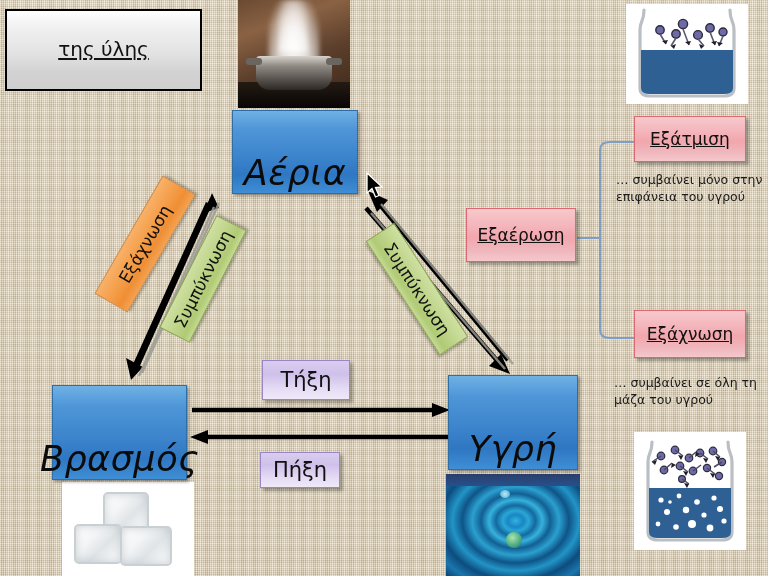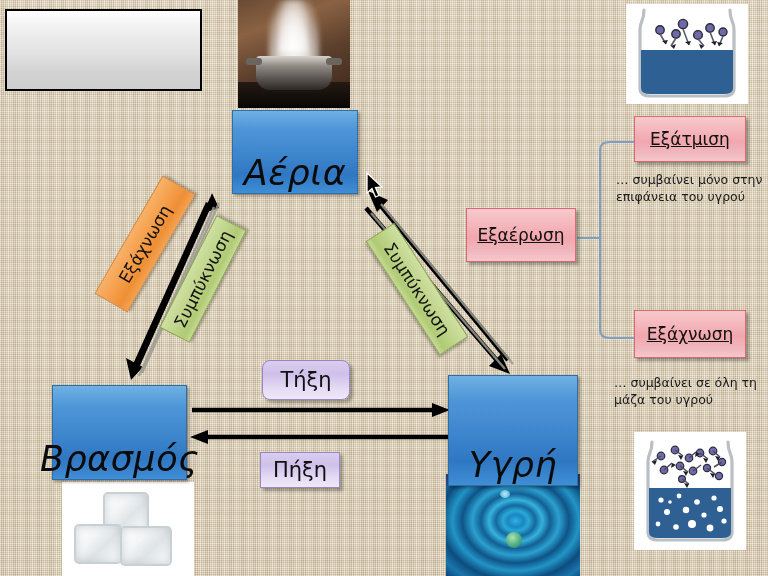--- a/index.html
+++ b/index.html
@@ -82,21 +82,21 @@
     position: absolute; border: 1px solid #2f6ea5;
     background: linear-gradient(180deg,#6fb1e4 0%, #4f96d8 22%, #3e86cd 52%, #2f77c2 78%, #3f8ed6 100%);
     box-shadow: 2px 2px 3px rgba(0,0,0,.35);
     display:flex; align-items:flex-end; justify-content:center;
     color:#0b0b0b;
     font-style:italic;
   }
   .state-box span { font-size: 35px; letter-spacing: .5px; }
   #box-gas    { left: 232px; top: 110px; width: 126px; height: 84px; }
   #box-solid  { left: 52px;  top: 385px; width: 135px; height: 95px; }
-  #box-liquid { left: 448px; top: 375px; width: 130px; height: 111px; }
+  #box-liquid { left: 448px; top: 375px; width: 130px; height: 95px; }
 
   
   .pink-box {
     position:absolute; border: 1px solid #d96a72;
     background: linear-gradient(180deg,#f7c9cc 0%, #f4b7bd 30%, #f2a6ad 55%, #efb7bd 80%, #f5c7cb 100%);
     box-shadow: 3px 3px 3px rgba(0,0,0,.3);
     display:flex; align-items:center; justify-content:center; color:#111;
   }
   .pink-box span { font-size: 17px; text-decoration: underline; }
   #box-vaporization { left: 466px; top: 208px; width: 110px; height: 54px; }
@@ -104,21 +104,21 @@
   #box-boiling      { left: 634px; top: 310px; width: 112px; height: 48px; }
 
   
   .purple-box {
     position:absolute; border: 1px solid #9a86c4;
     background: linear-gradient(180deg,#d9cdef 0%, #cfc0ea 35%, #e6ddf5 75%, #efe9f8 100%);
     box-shadow: 3px 3px 3px rgba(0,0,0,.28);
     display:flex; align-items:center; justify-content:center; color:#111;
   }
   .purple-box span { font-size: 21px; }
-  #box-melting  { left: 262px; top: 360px; width: 88px; height: 40px; border-radius: 8px; }
+  #box-melting  { left: 262px; top: 360px; width: 88px; height: 40px; }
   #box-freezing { left: 260px; top: 452px; width: 80px; height: 36px; }
 
   
   .rot-box {
     position:absolute; display:flex; align-items:center; justify-content:center;
     box-shadow: 2px 2px 3px rgba(0,0,0,.28); color:#111;
   }
   .rot-box span { font-size: 17px; white-space: nowrap; }
   #box-sublimation {
     left: 77px; top: 225px; width: 136px; height: 38px;
@@ -309,20 +309,21 @@
     <path d="M192 410 L438 410"></path>
   </g>
   <polygon points="450,410 432,403 432,417" fill="#000"></polygon>
   <g stroke="#000" stroke-width="4.5" fill="none">
     <path d="M448 437 L202 437"></path>
   </g>
   <polygon points="190,437 208,430 208,444" fill="#000"></polygon>
 </svg>
 
 <div id="title-box">
+  <span>της ύλης</span>
 </div>
 
 <div class="state-box" id="box-gas">
   <span>Αέρια</span>
 </div>
 <div class="state-box" id="box-solid">
   <span>Βρασμός</span>
 </div>
 <div class="state-box" id="box-liquid">
   <span>Υγρή</span>

